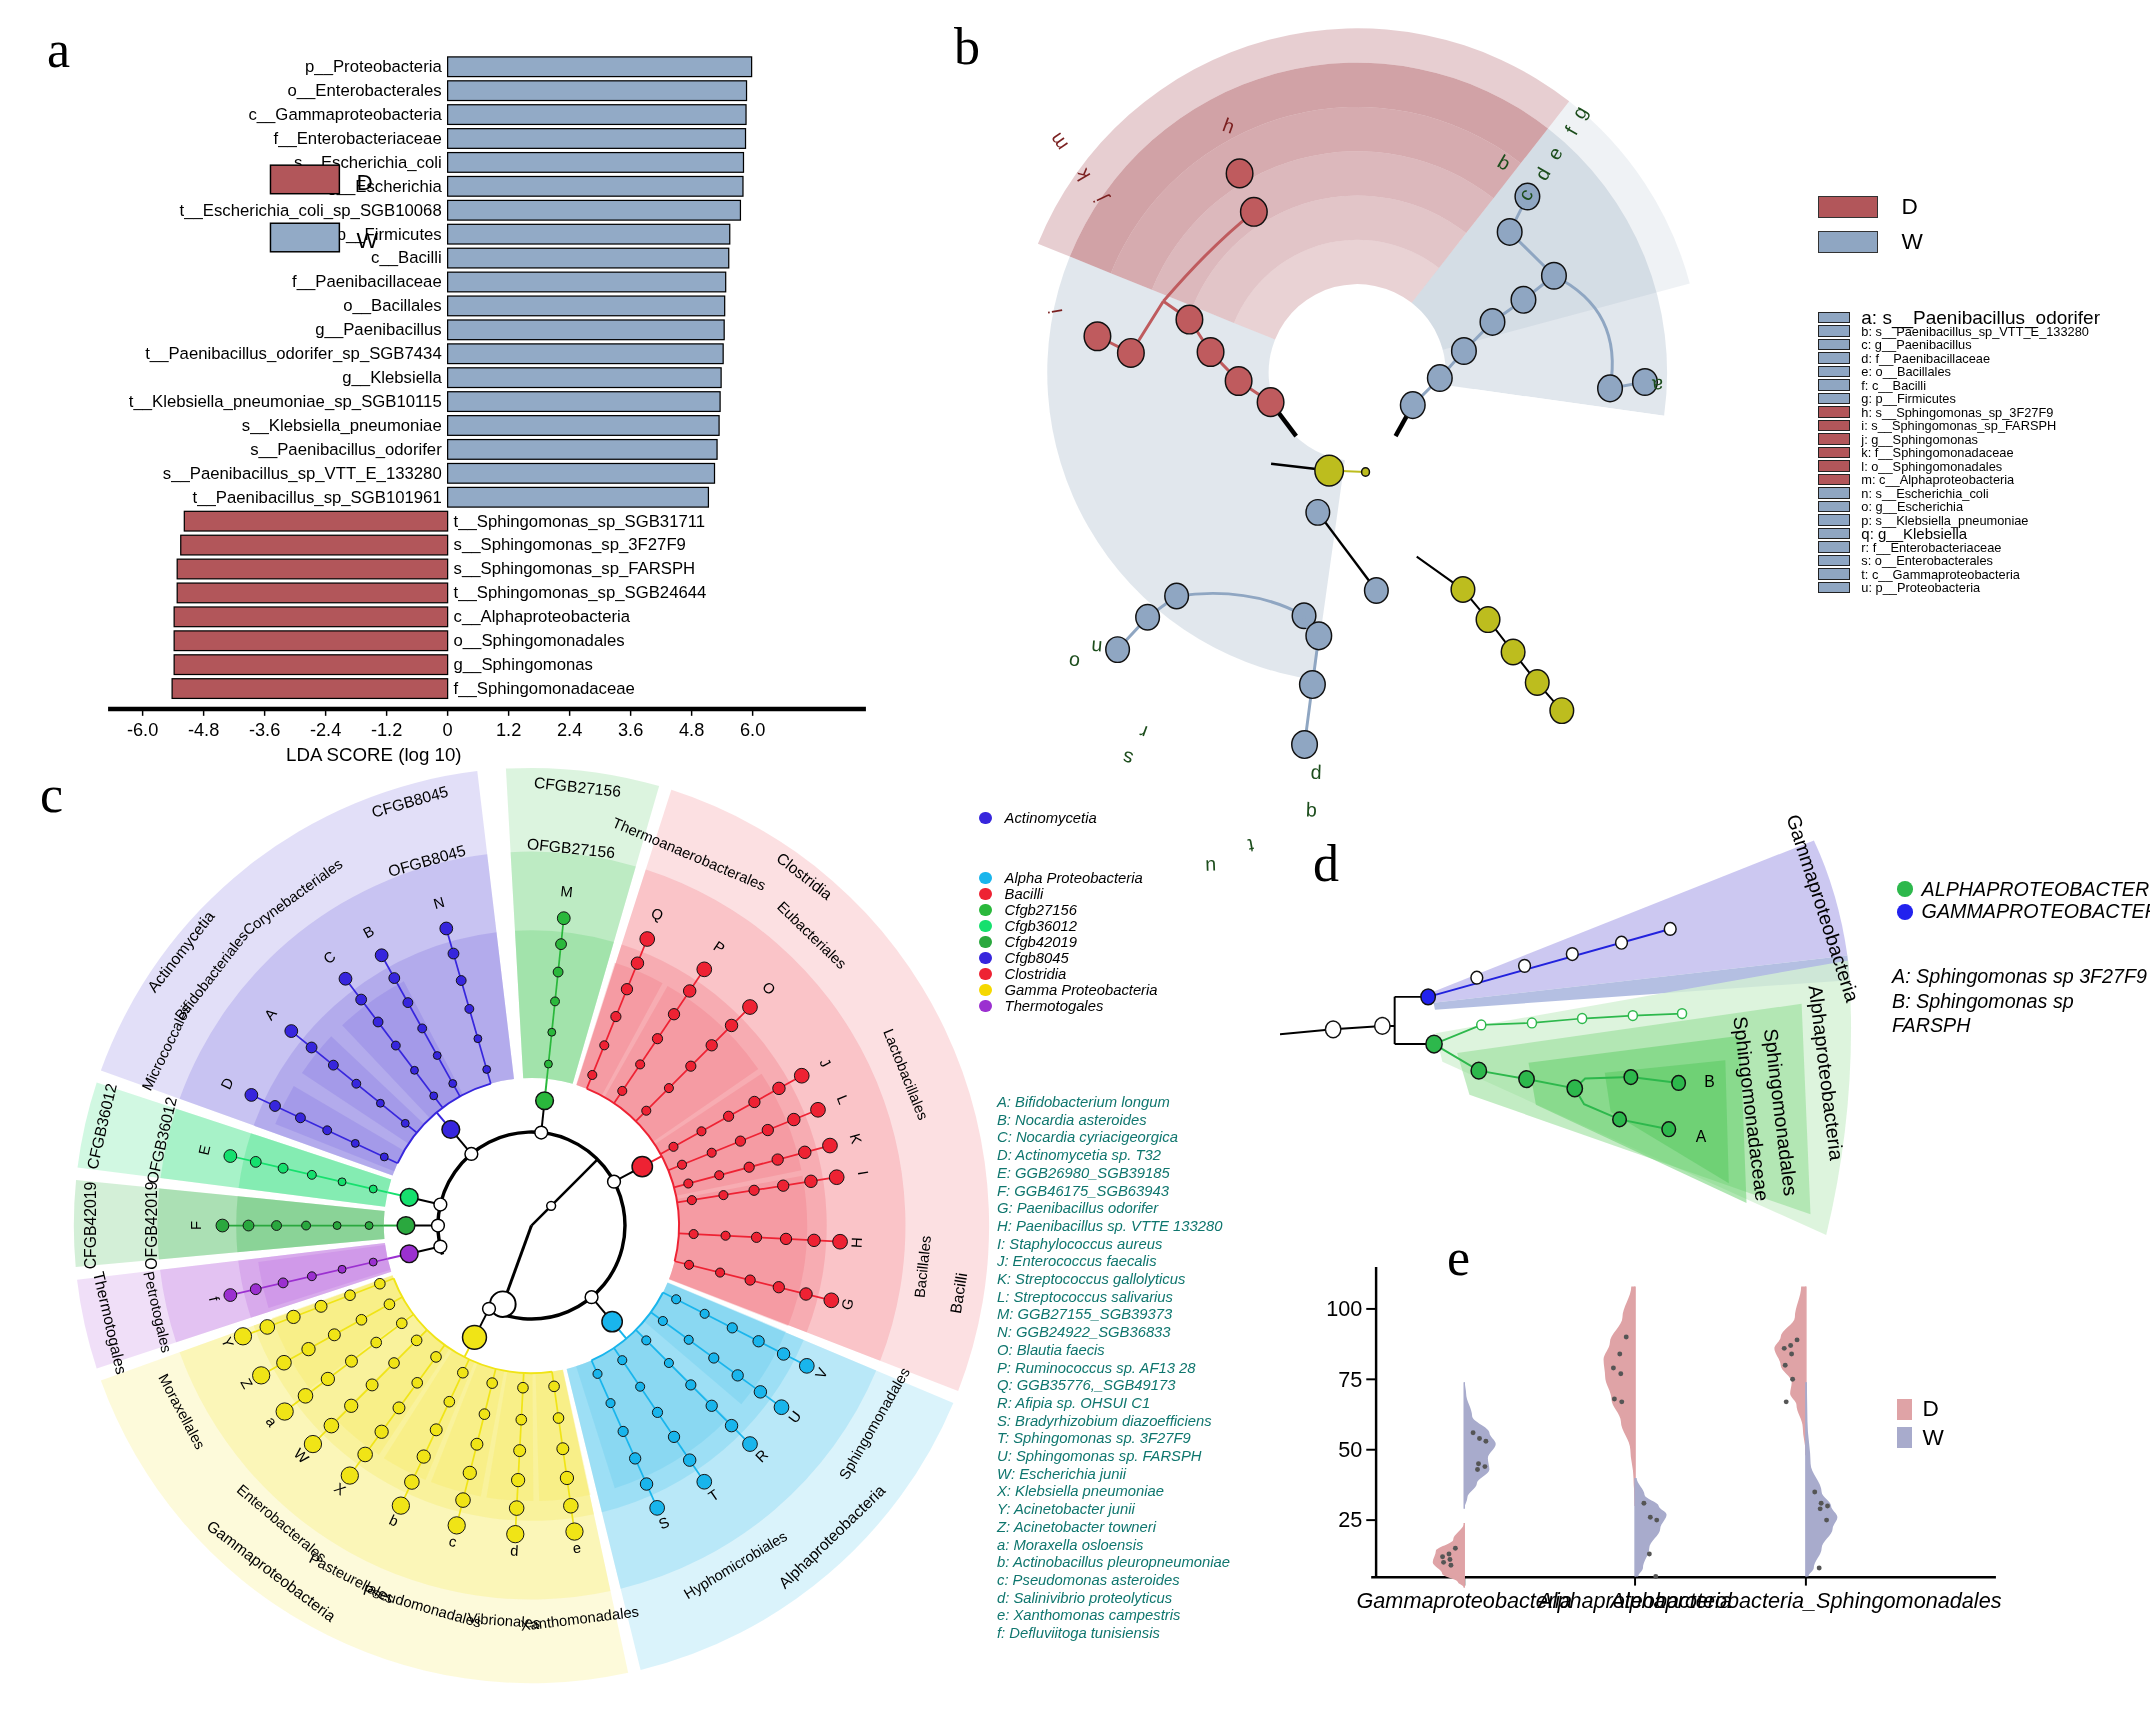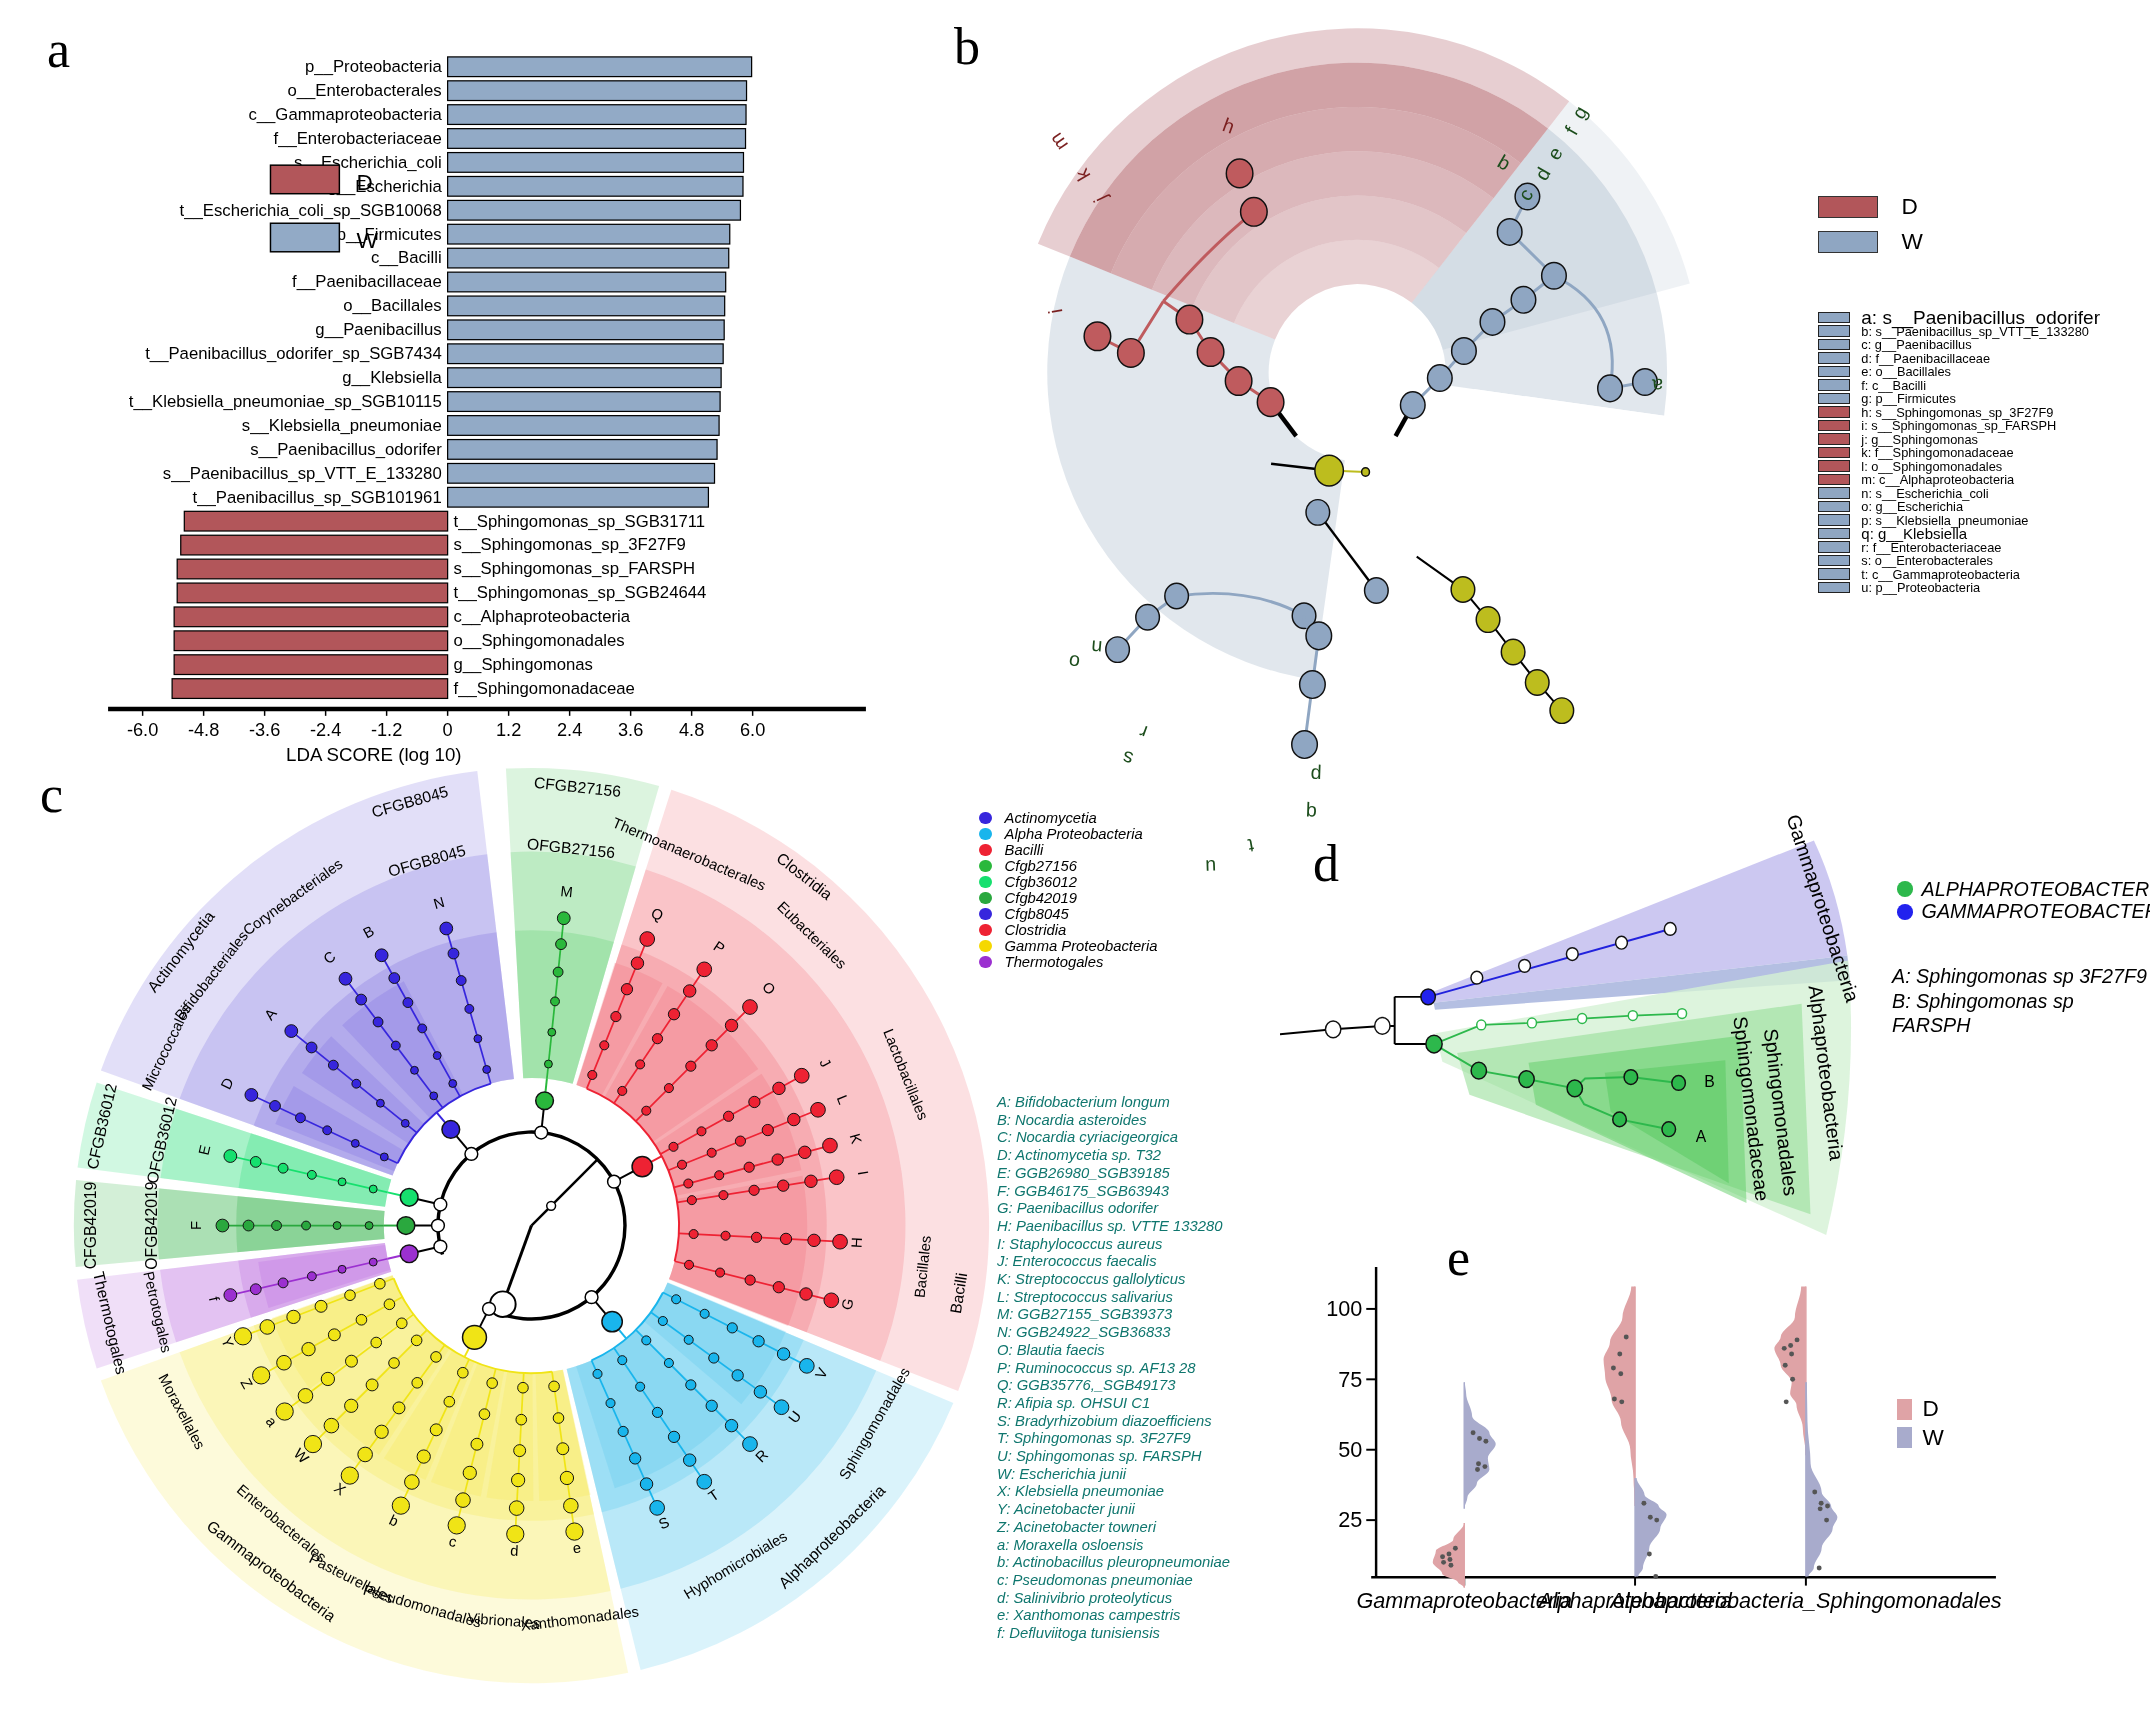--- a/index.html
+++ b/index.html
@@ -676,21 +676,21 @@
       <text transform="translate(408,950.0000000000001) rotate(-90)" font-size="30" text-anchor="middle" fill="#000">F</text>
       <text transform="translate(425.2233164643219,798.8328914809227) rotate(-77)" font-size="30" text-anchor="middle" fill="#000">E</text>
     </g>
   </svg>
 
 <div id="legend-c" class="abs" style="left:979px;top:810px">
     <div class="leg-row" style="height: 16px;">
       <span style="display:inline-block;width:12.8px;height:12.8px;border-radius:50%;background:#3726dd;margin-right:12.8px"></span>
       <span class="it" style="font-size:14.8px;white-space:nowrap">Actinomycetia</span>
     </div>
-    <div class="leg-row" style="height: 16px;">
+    <div class="leg-row" style="height: 16px; margin-top: 44px;">
       <span style="display:inline-block;width:12.8px;height:12.8px;border-radius:50%;background:#19b5ec;margin-right:12.8px"></span>
       <span class="it" style="font-size:14.8px;white-space:nowrap">Alpha Proteobacteria</span>
     </div>
     <div class="leg-row" style="height: 16px;">
       <span style="display:inline-block;width:12.8px;height:12.8px;border-radius:50%;background:#ee2233;margin-right:12.8px"></span>
       <span class="it" style="font-size:14.8px;white-space:nowrap">Bacilli</span>
     </div>
     <div class="leg-row" style="height: 16px;">
       <span style="display:inline-block;width:12.8px;height:12.8px;border-radius:50%;background:#2ab83c;margin-right:12.8px"></span>
       <span class="it" style="font-size:14.8px;white-space:nowrap">Cfgb27156</span>
@@ -741,21 +741,21 @@
     <div>R: Afipia sp. OHSUI C1</div>
     <div>S: Bradyrhizobium diazoefficiens</div>
     <div>T: Sphingomonas sp. 3F27F9</div>
     <div>U: Sphingomonas sp. FARSPH</div>
     <div>W: Escherichia junii</div>
     <div>X: Klebsiella pneumoniae</div>
     <div>Y: Acinetobacter junii</div>
     <div>Z: Acinetobacter towneri</div>
     <div>a: Moraxella osloensis</div>
     <div>b: Actinobacillus pleuropneumoniae</div>
-    <div>c: Pseudomonas pneumoniae</div>
+    <div>c: Pseudomonas asteroides</div>
     <div>d: Salinivibrio proteolyticus</div>
     <div>e: Xanthomonas campestris</div>
     <div>f: Defluviitoga tunisiensis</div>
   </div>
 
 <svg id="svg-d" class="abs" style="left:1280px;top:787px" width="871" height="714" viewBox="0 0 1770 1450">
     <g>
       <path d="M305,418 L1085,108 Q1135,215 1153,342 L312,438 Z" fill="#c8c3f0" opacity="0.92"></path>
       <path d="M312,438 L1153,342 L1158,392 L315,452 Z" fill="#aebadf" opacity="0.92"></path>
       <path d="M316,500 L1155,352 Q1177,630 1110,910 L330,558 Z" fill="#d5f1d5" opacity="0.8"></path>

